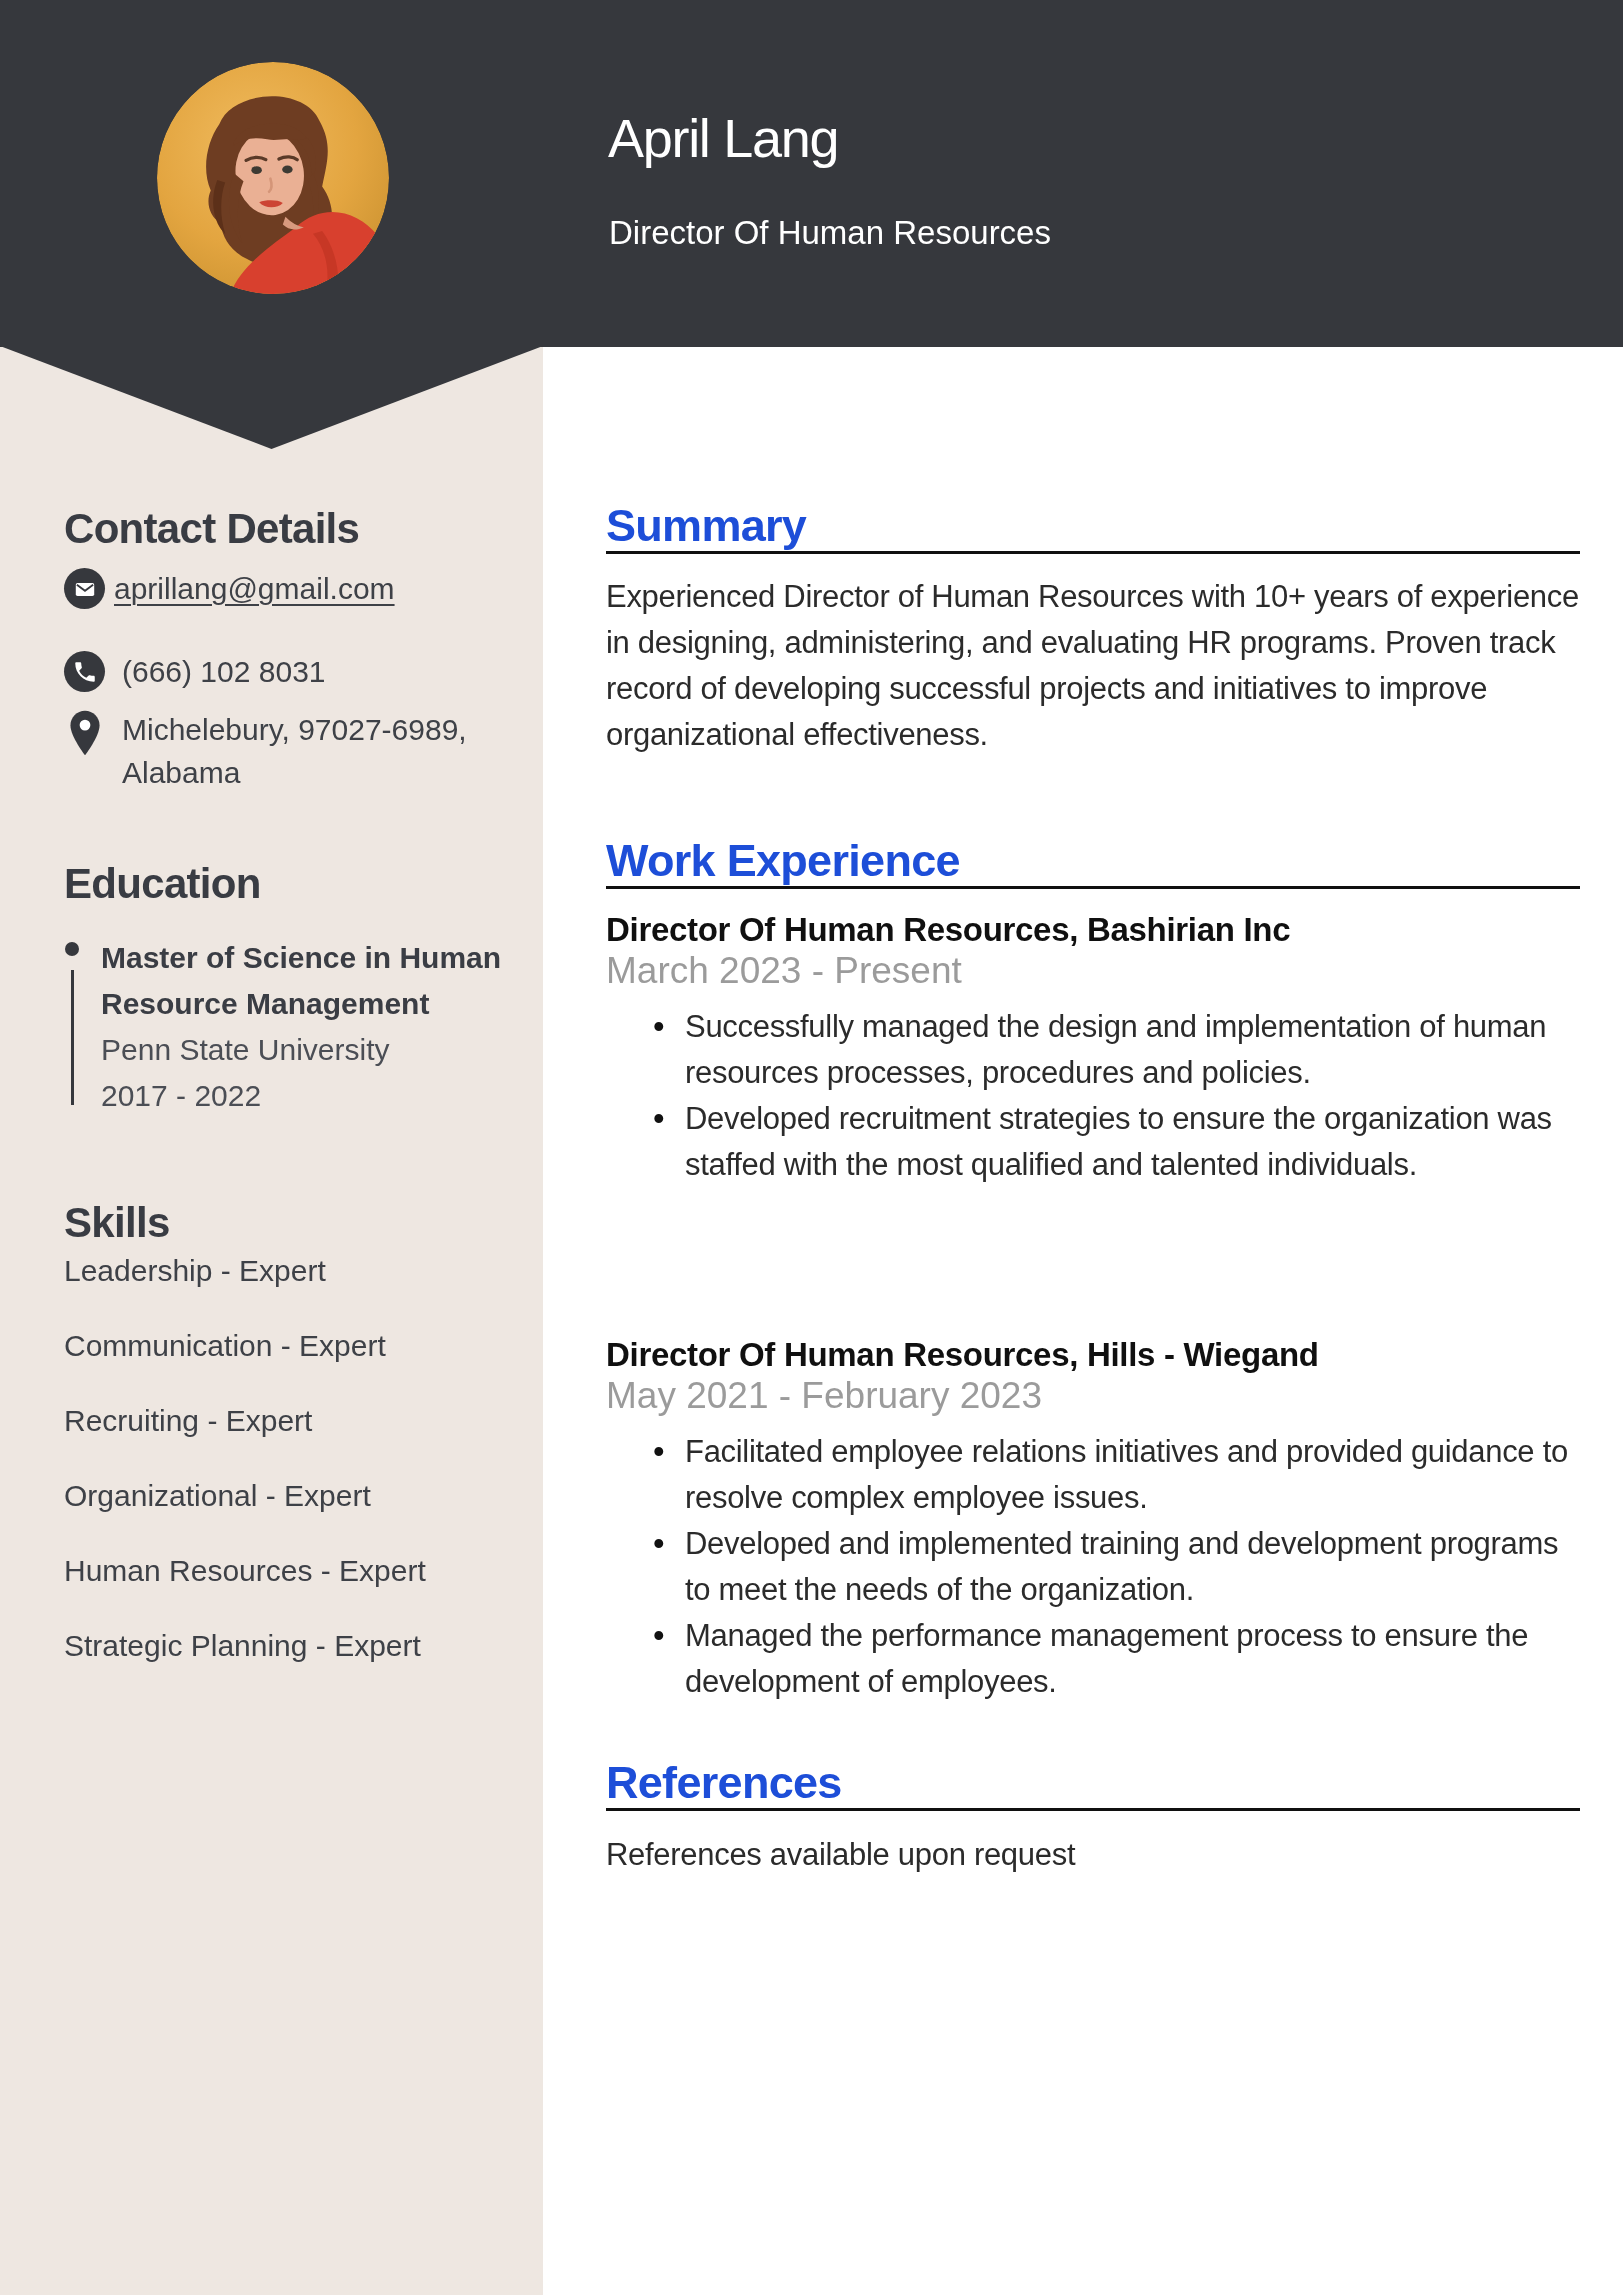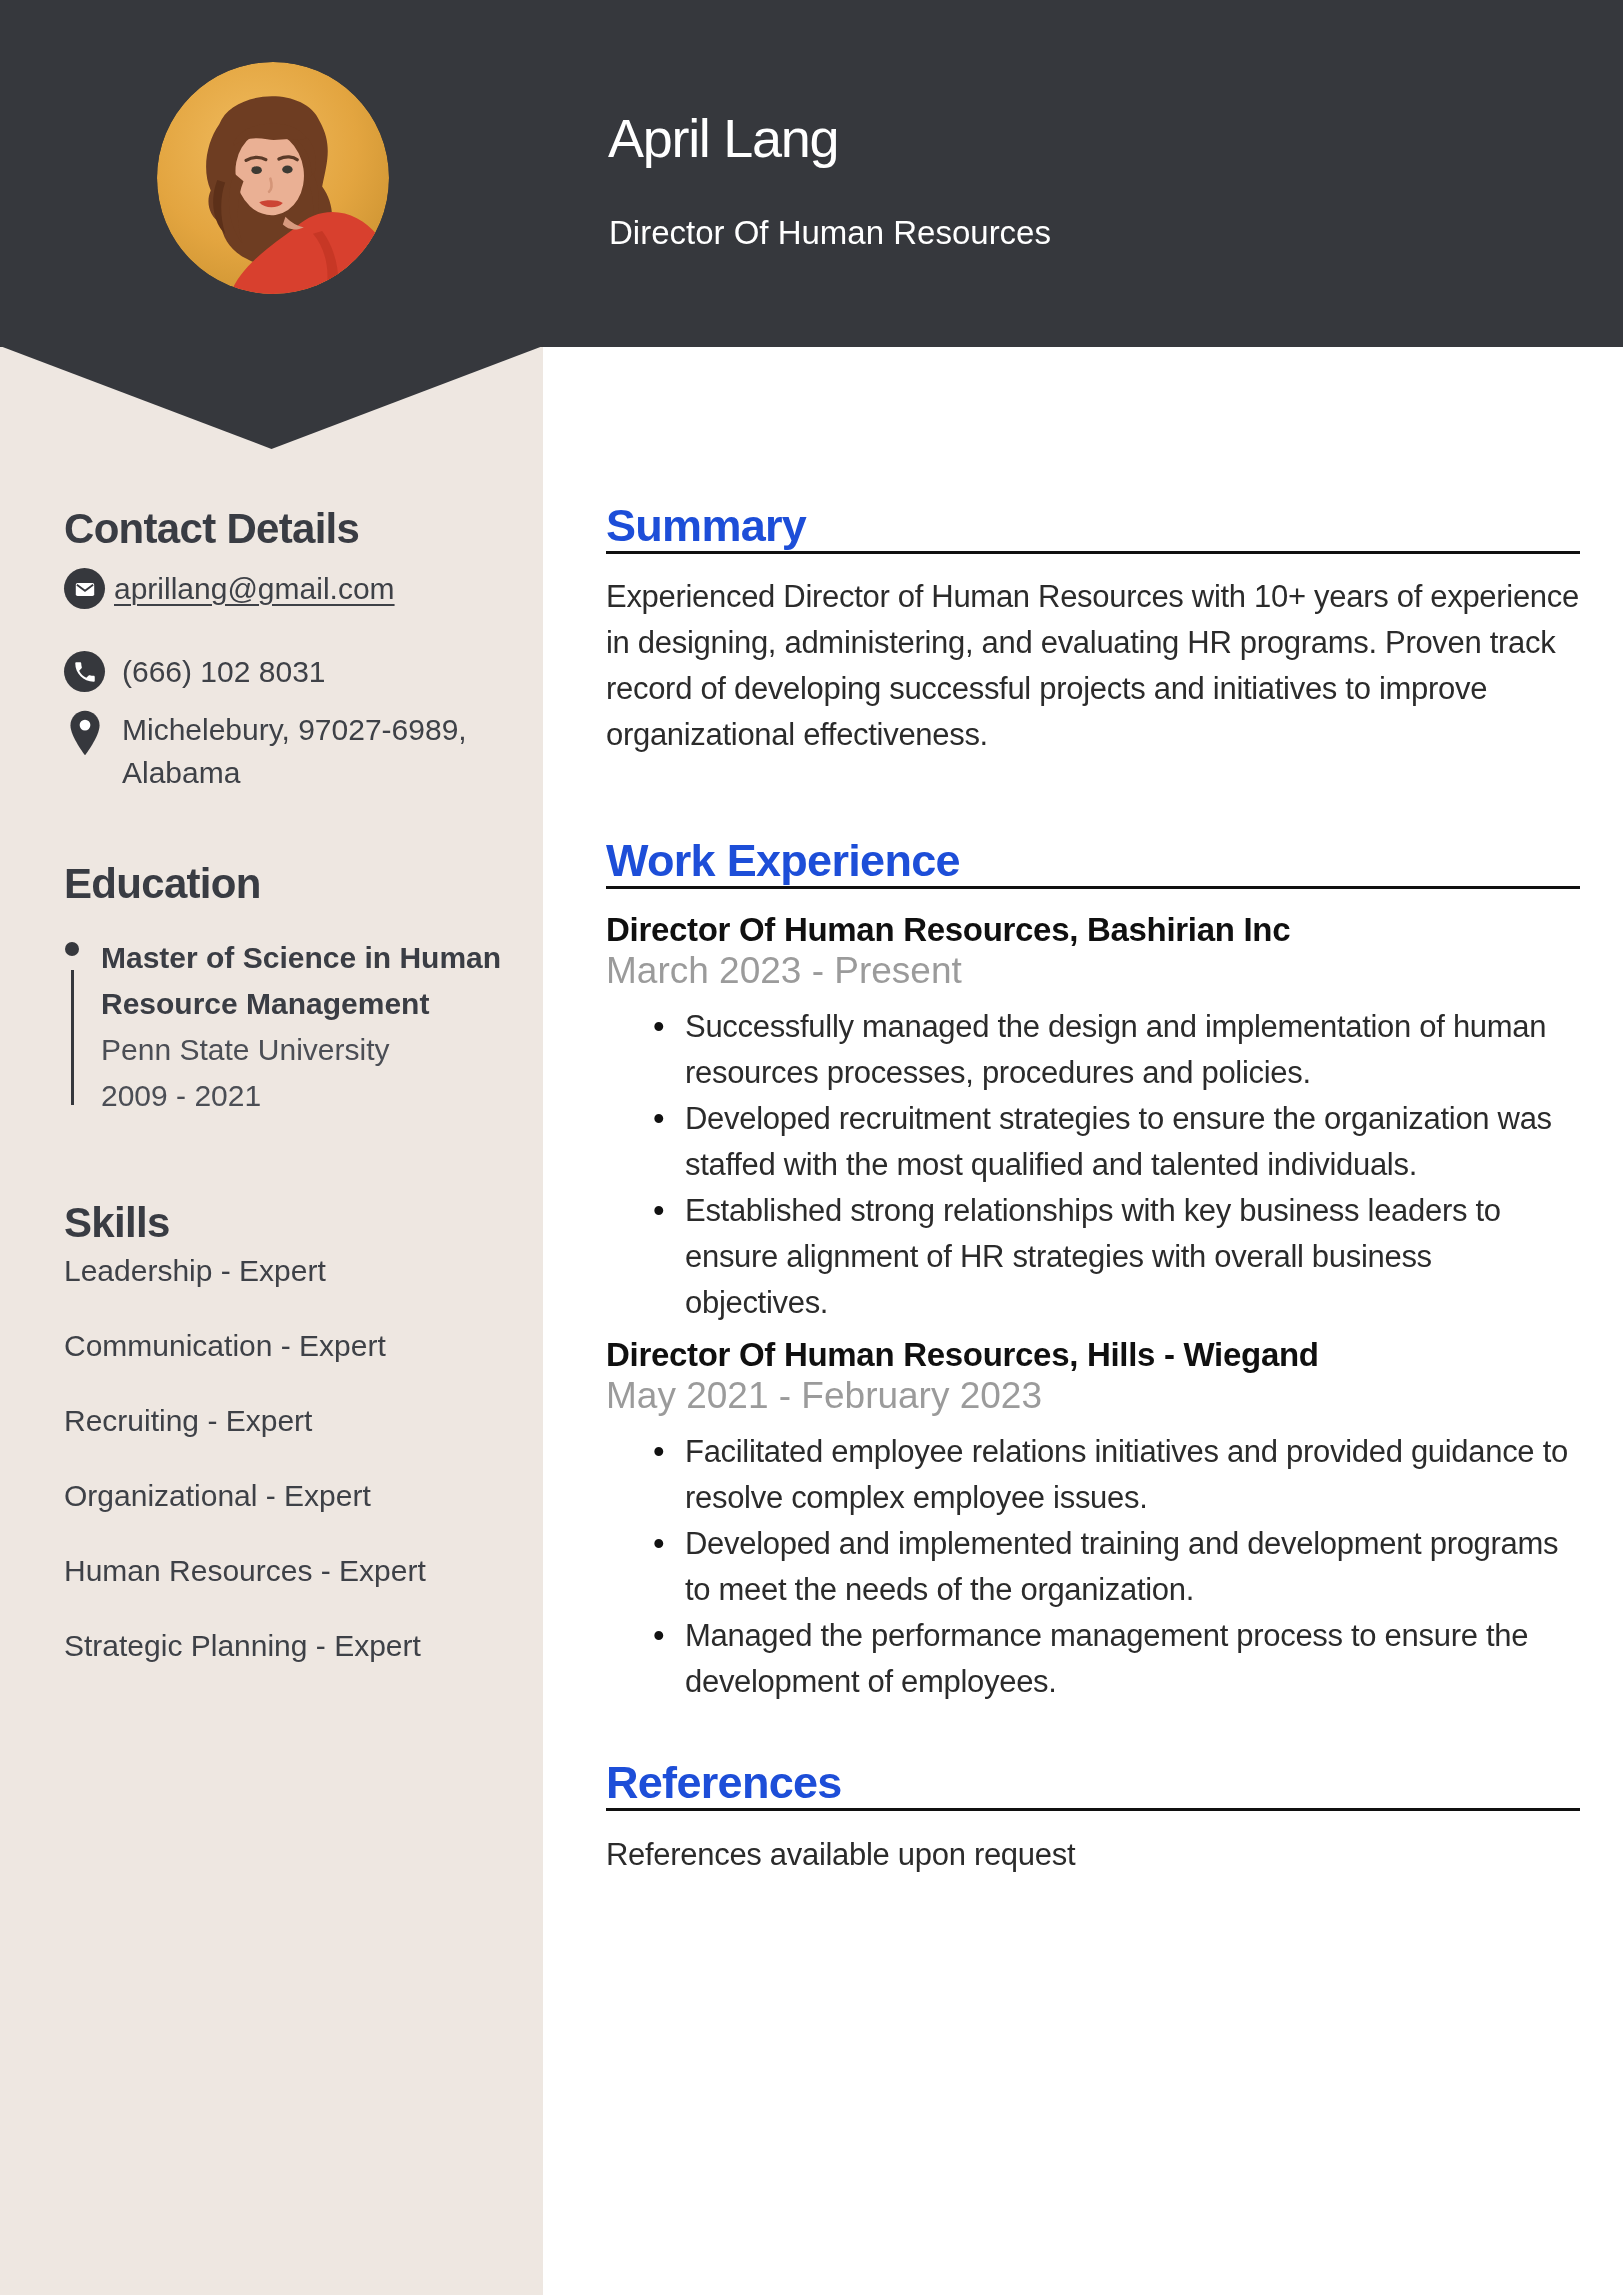--- a/index.html
+++ b/index.html
@@ -158,21 +158,21 @@
       <span>Alabama</span>
     </span>
   </div>
 
   <div class="side-heading edu-heading">Education</div>
   <div class="edu-dot"></div>
   <div class="edu-line"></div>
   <div class="edu-entry">
     <div class="edu-degree">Master of Science in Human Resource Management</div>
     <div class="edu-school">Penn State University</div>
-    <div class="edu-dates">2009 - 2021</div>
+    <div class="edu-dates">2017 - 2022</div>
   </div>
 
   <div class="side-heading skills-heading">Skills</div>
   <ul class="skills-list">
     <li>Leadership - Expert</li>
     <li>Communication - Expert</li>
     <li>Recruiting - Expert</li>
     <li>Organizational - Expert</li>
     <li>Human Resources - Expert</li>
     <li>Strategic Planning - Expert</li>
@@ -182,21 +182,20 @@
   <div class="summary-body">Experienced Director of Human Resources with 10+ years of experience in designing, administering, and evaluating HR programs. Proven track record of developing successful projects and initiatives to improve organizational effectiveness.</div>
 
   <div class="main-section section-heading work-heading-block">Work Experience</div>
 
   <div class="job job-1">
     <div class="job-title">Director Of Human Resources, Bashirian Inc</div>
     <div class="job-dates">March 2023 - Present</div>
     <ul>
       <li>Successfully managed the design and implementation of human resources processes, procedures and policies.</li>
       <li>Developed recruitment strategies to ensure the organization was staffed with the most qualified and talented individuals.</li>
-      <li>Established strong relationships with key business leaders to ensure alignment of HR strategies with overall business objectives.</li>
     </ul>
   </div>
 
   <div class="job job-2">
     <div class="job-title">Director Of Human Resources, Hills - Wiegand</div>
     <div class="job-dates">May 2021 - February 2023</div>
     <ul>
       <li>Facilitated employee relations initiatives and provided guidance to resolve complex employee issues.</li>
       <li>Developed and implemented training and development programs to meet the needs of the organization.</li>
       <li>Managed the performance management process to ensure the development of employees.</li>

